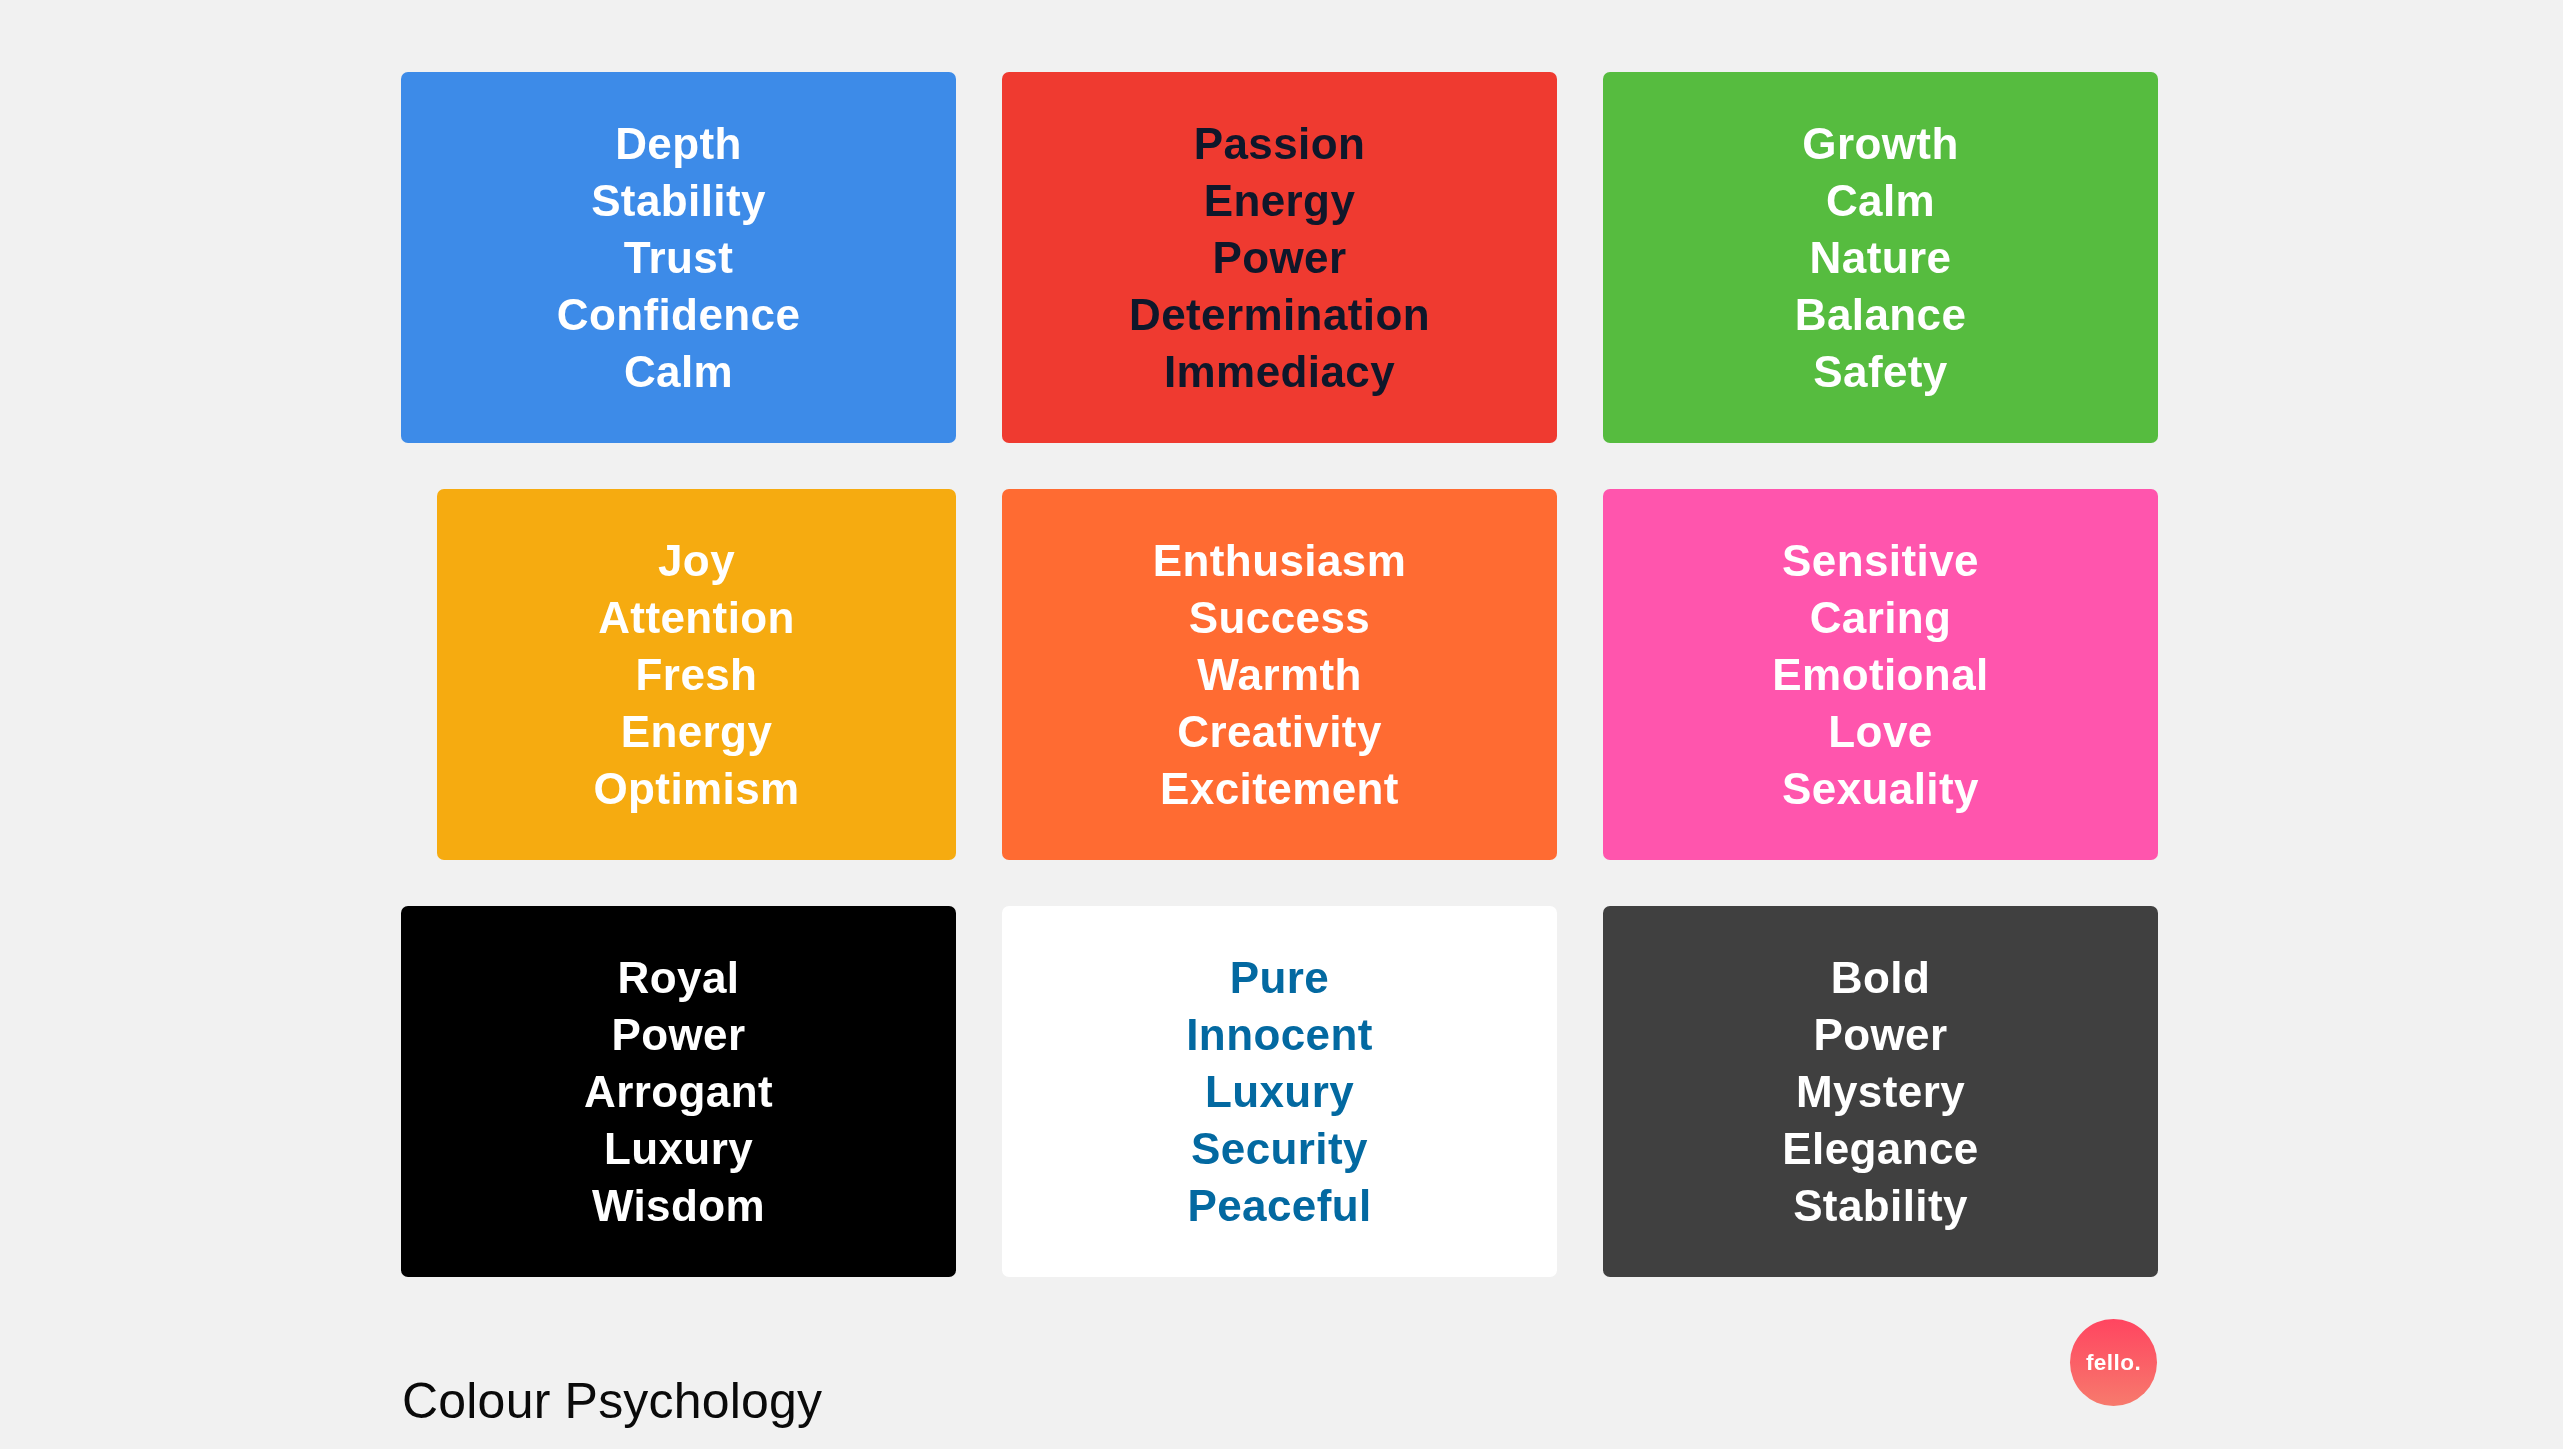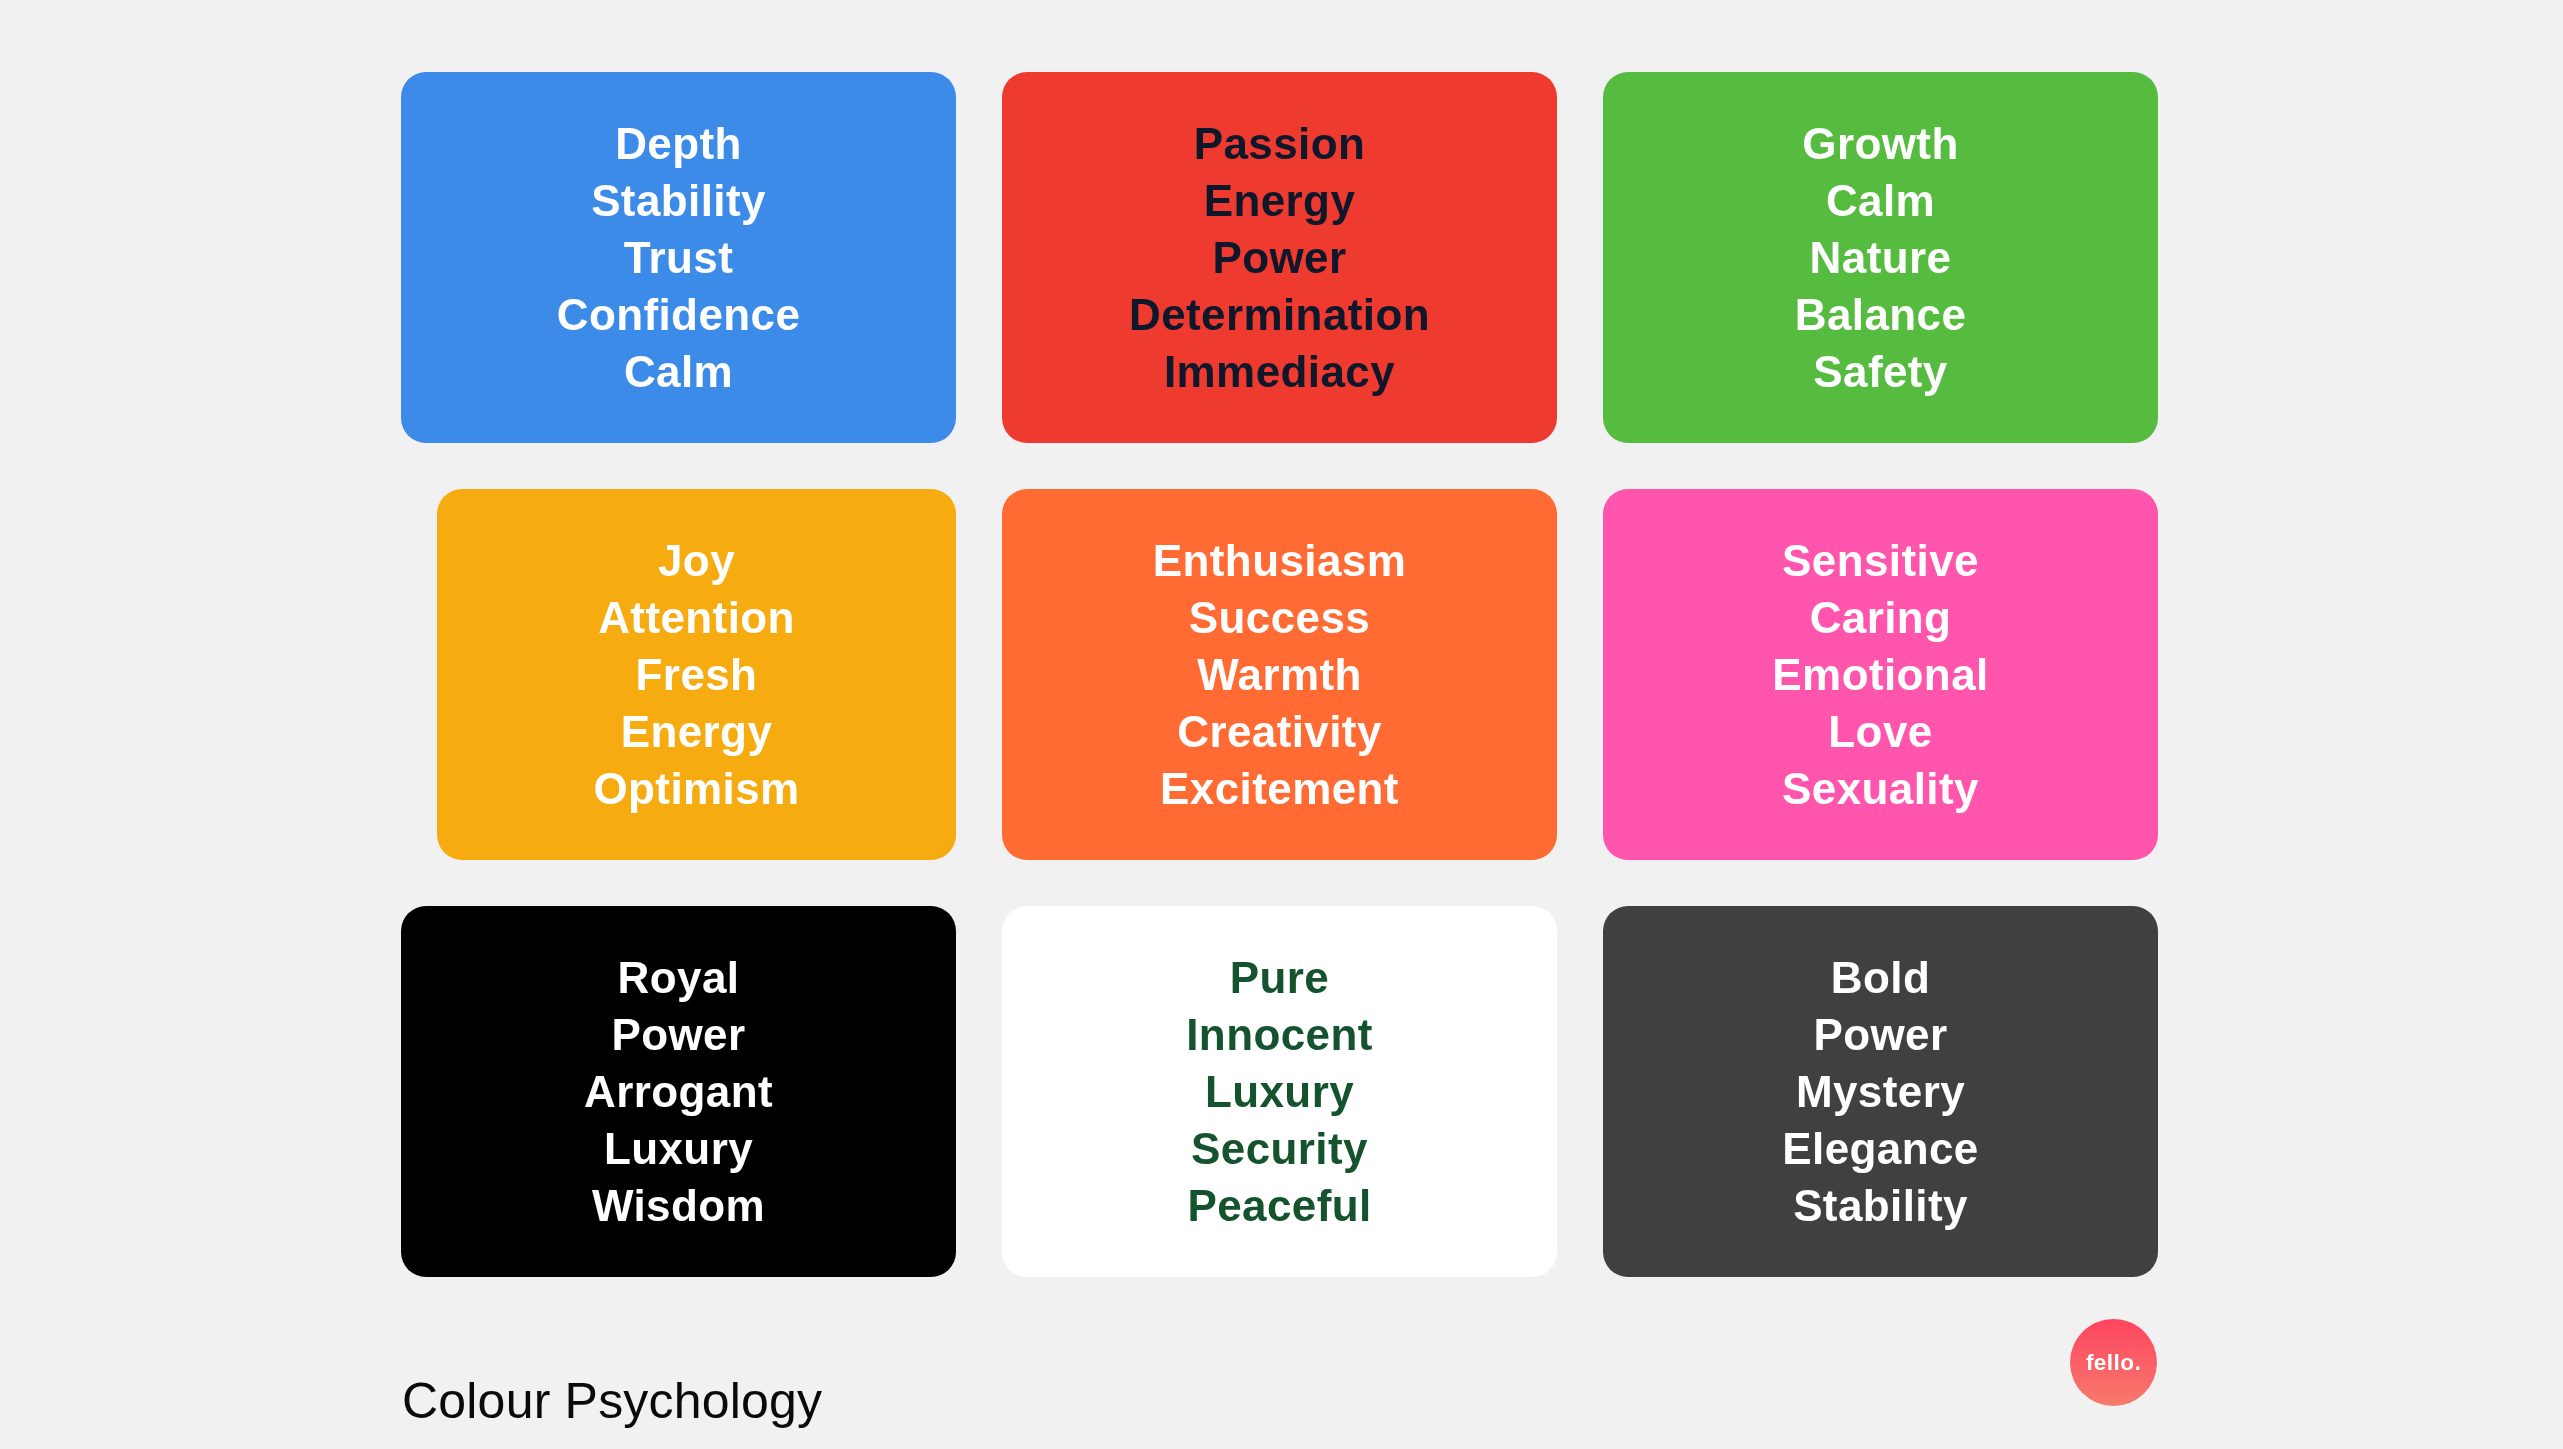--- a/index.html
+++ b/index.html
@@ -14,21 +14,21 @@
     position: absolute;
     left: 401px; top: 72px;
     width: 1756px;
     display: grid;
     grid-template-columns: repeat(3, 555px);
     grid-template-rows: repeat(3, 371px);
     column-gap: 46px;
     row-gap: 46px;
   }
   .card {
-    border-radius: 25px;
+    border-radius: 7px;
     display: flex;
     flex-direction: column;
     align-items: center;
     justify-content: center;
     text-align: center;
   }
   .word {
     font-weight: 700;
     font-size: 44px;
     line-height: 57px;
@@ -101,21 +101,21 @@
     <div class="word">Love</div>
     <div class="word">Sexuality</div>
   </div>
   <div class="card" style="background: #000000; color: rgb(255, 255, 255);">
     <div class="word">Royal</div>
     <div class="word">Power</div>
     <div class="word">Arrogant</div>
     <div class="word">Luxury</div>
     <div class="word">Wisdom</div>
   </div>
-  <div class="card" style="background: rgb(255, 255, 255); color: #14532d; text-align: right;">
+  <div class="card" style="background: rgb(255, 255, 255); color: #0369a1; text-align: right;">
     <div class="word">Pure</div>
     <div class="word">Innocent</div>
     <div class="word">Luxury</div>
     <div class="word">Security</div>
     <div class="word">Peaceful</div>
   </div>
   <div class="card" style="background: #404040; color: rgb(255, 255, 255);">
     <div class="word">Bold</div>
     <div class="word">Power</div>
     <div class="word">Mystery</div>

